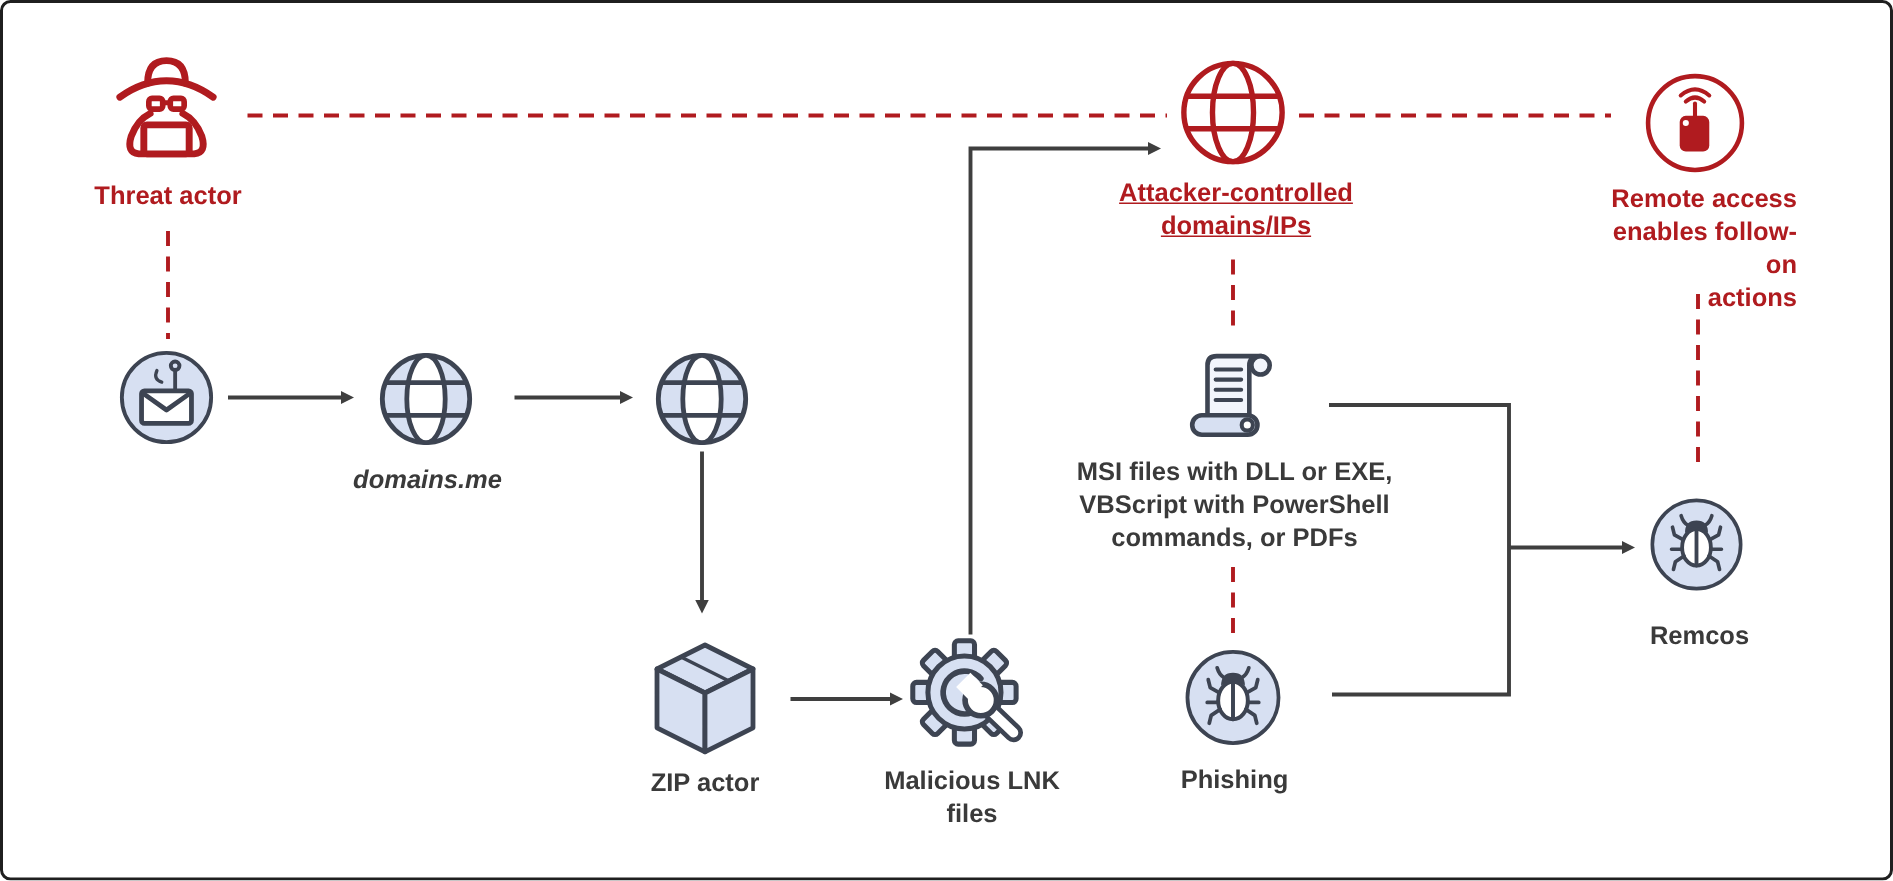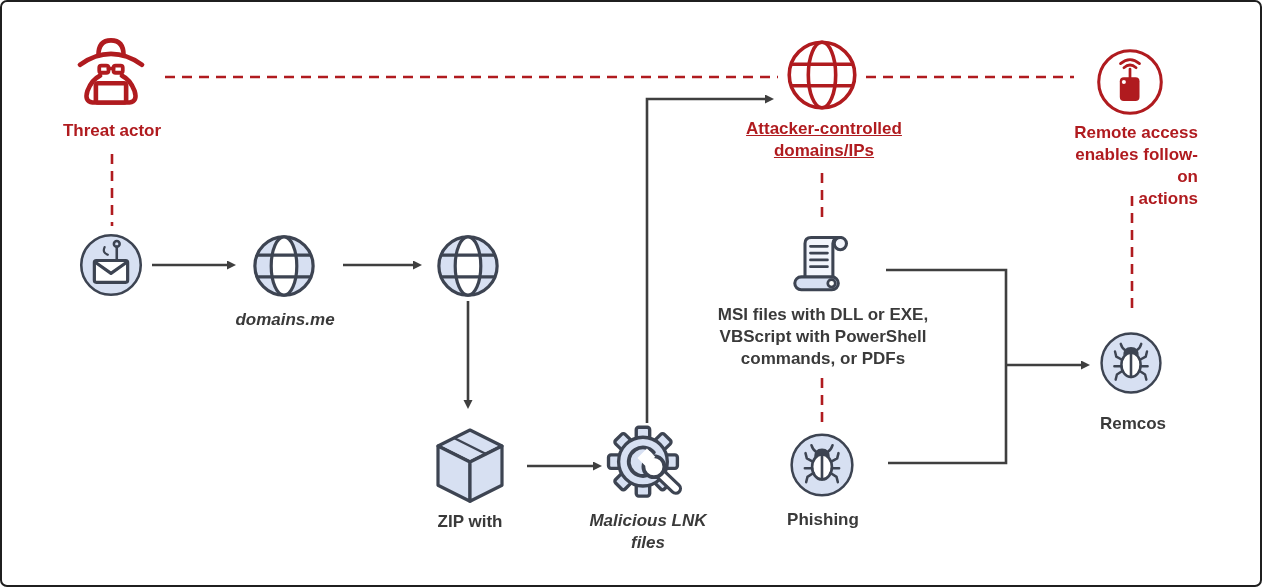--- a/index.html
+++ b/index.html
@@ -113,21 +113,21 @@
   <div class="icon" style="left:428px;top:422px;width:80px;height:84px;">
     <svg viewBox="0 0 100 100">
       <g class="sk bf" stroke-width="4">
         <polygon points="50,5 90,25 50,45 10,25"></polygon>
         <polygon points="10,25 50,45 50,94 10,74"></polygon>
         <polygon points="90,25 50,45 50,94 90,74"></polygon>
       </g>
       <line class="sk" stroke-width="3" x1="30" y1="15" x2="70" y2="35"></line>
     </svg>
   </div>
-  <div class="lbl" style="left:468px;top:509px;">ZIP with</div>
+  <div class="lbl" style="left:468px;top:509px;">ZIP actor</div>
 
   <div class="icon" style="left:604px;top:421px;width:84px;height:84px;">
     <svg viewBox="0 0 100 100">
       <g class="sk bf" stroke-width="4" transform="translate(44 46)">
         <rect x="-8" y="-41" width="16" height="15" rx="3"></rect>
         <rect x="-8" y="-41" width="16" height="15" rx="3" transform="rotate(45)"></rect>
         <rect x="-8" y="-41" width="16" height="15" rx="3" transform="rotate(90)"></rect>
         <rect x="-8" y="-41" width="16" height="15" rx="3" transform="rotate(135)"></rect>
         <rect x="-8" y="-41" width="16" height="15" rx="3" transform="rotate(180)"></rect>
         <rect x="-8" y="-41" width="16" height="15" rx="3" transform="rotate(225)"></rect>
@@ -135,21 +135,21 @@
         <rect x="-8" y="-41" width="16" height="15" rx="3" transform="rotate(315)"></rect>
         <circle r="29"></circle>
       </g>
       <path class="sk" stroke-width="4.5" d="M57 35 A17 17 0 1 0 50 62" fill="none"></path>
       <line class="sk" stroke-width="15" x1="59" y1="55" x2="83" y2="78"></line>
       <line x1="59" y1="55" x2="83" y2="78" stroke="#fff" stroke-width="7.5" stroke-linecap="round"></line>
       <circle class="sk" stroke-width="4.5" cx="57" cy="52" r="12.5" fill="#fff"></circle>
       <rect x="41" y="33" width="14" height="16" transform="rotate(45 48 41)" fill="#fff"></rect>
     </svg>
   </div>
-  <div class="lbl" style="left:646px;top:508px;font-style:italic;">Malicious LNK
+  <div class="lbl" style="left:646px;top:508px;">Malicious LNK
 files</div>
 
   <div class="icon" style="left:784px;top:37px;width:72px;height:72px;">
     <svg viewBox="0 0 100 100">
       <circle class="rk" stroke-width="5" cx="50" cy="50" r="45.5" fill="#fff"></circle>
       <ellipse class="rk" stroke-width="5" cx="50" cy="50" rx="19" ry="45.5" fill="none"></ellipse>
       <path class="rk" stroke-width="5" d="M8 35 H92 M8 65 H92" fill="none"></path>
     </svg>
   </div>
   <div class="lbl red" style="left:822px;top:116px;text-decoration:underline;">Attacker-controlled

